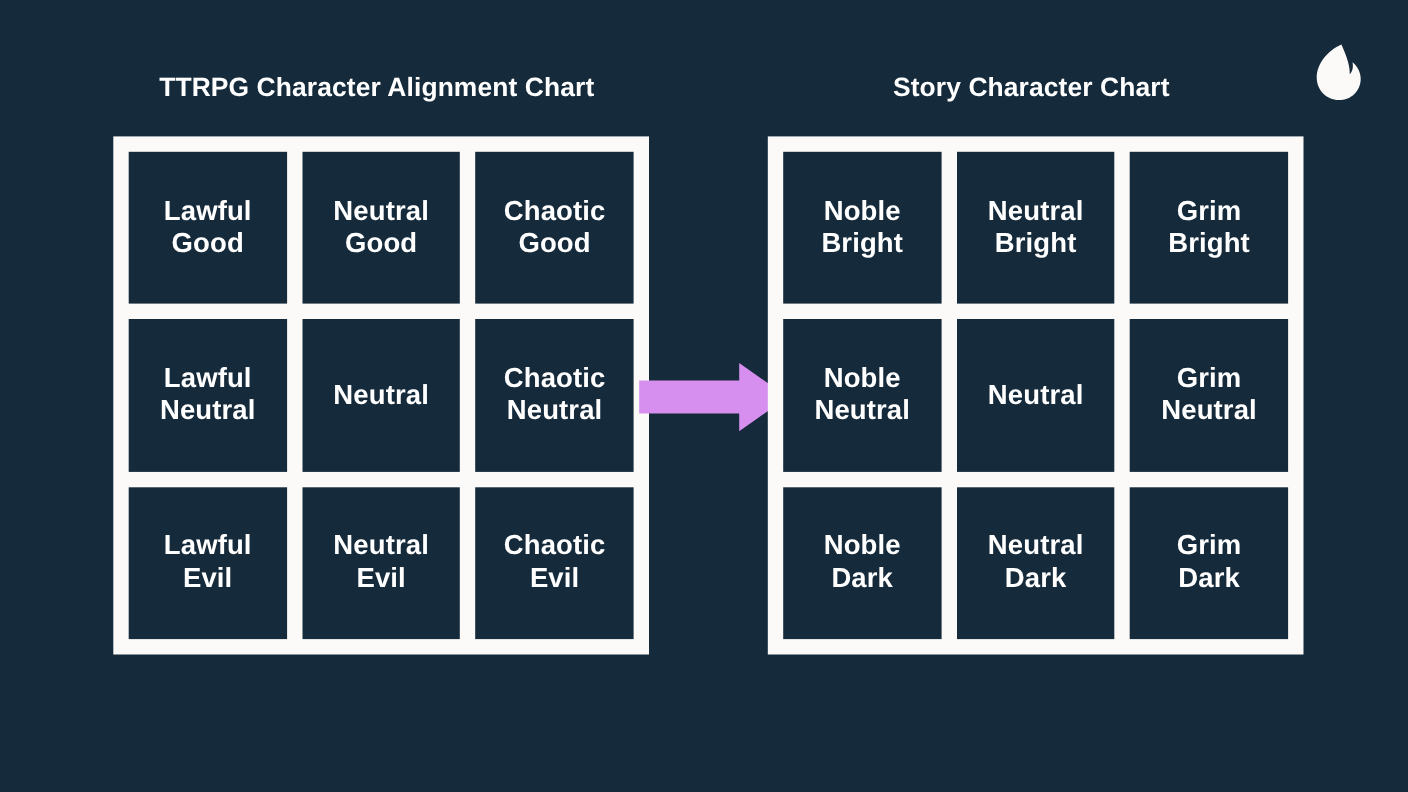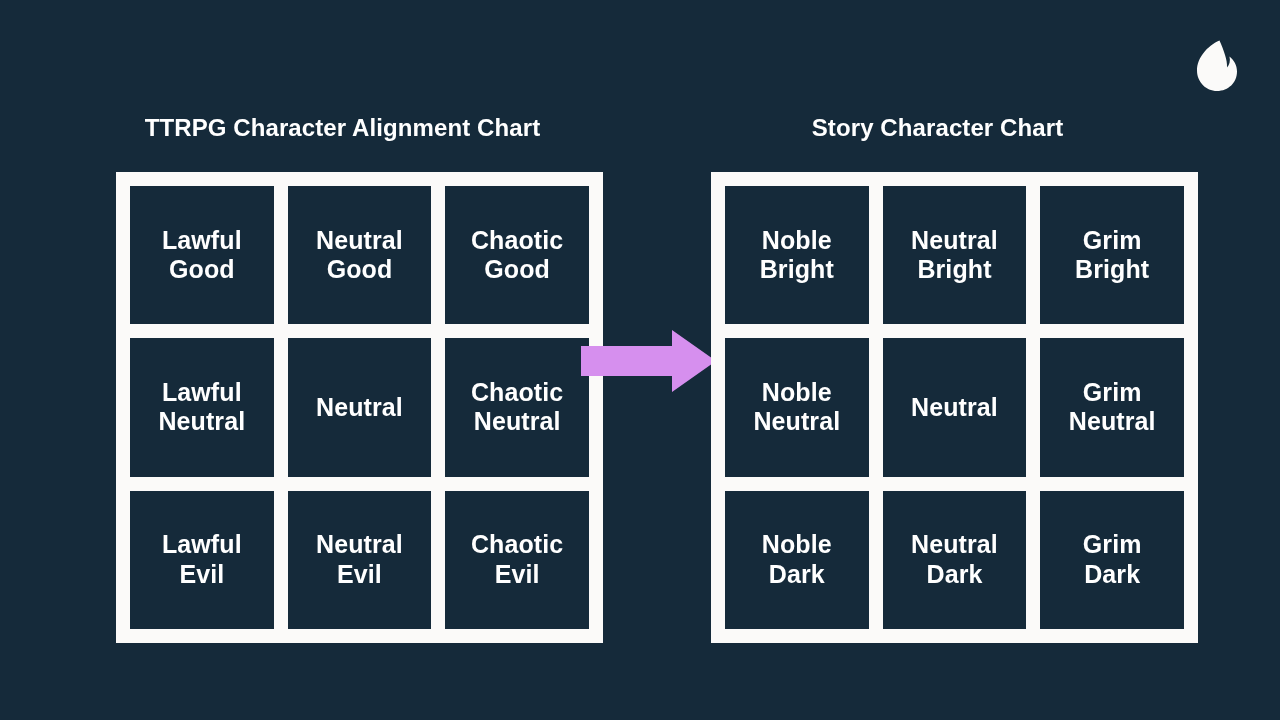--- a/index.html
+++ b/index.html
@@ -29,40 +29,39 @@
     top: 38px;
     width: 52px;
     height: 56px;
   }
   .logo svg { display: block; width: 100%; height: 100%; }
 
   
   .chart-block {
     position: absolute;
     top: 68px;
-    margin-top: 48px;
   }
   .chart-block.left  { left: 99px;  width: 487px; }
   .chart-block.right { left: 694px; width: 487px; }
 
   .chart-title {
     color: #ffffff;
     font-size: 24px;
     font-weight: bold;
     text-align: center;
     line-height: 1;
     letter-spacing: 0.1px;
     margin: 0;
     height: 30px;
   }
 
   .grid-panel {
     position: absolute;
     top: 56px;
-    left: 17px;
+    left: 4px;
     width: 487px;
     height: 471px;
     background: #fbfaf9;
     box-sizing: border-box;
     padding: 14px;
     display: grid;
     grid-template-columns: repeat(3, 1fr);
     grid-template-rows: repeat(3, 1fr);
     gap: 14px;
   }

